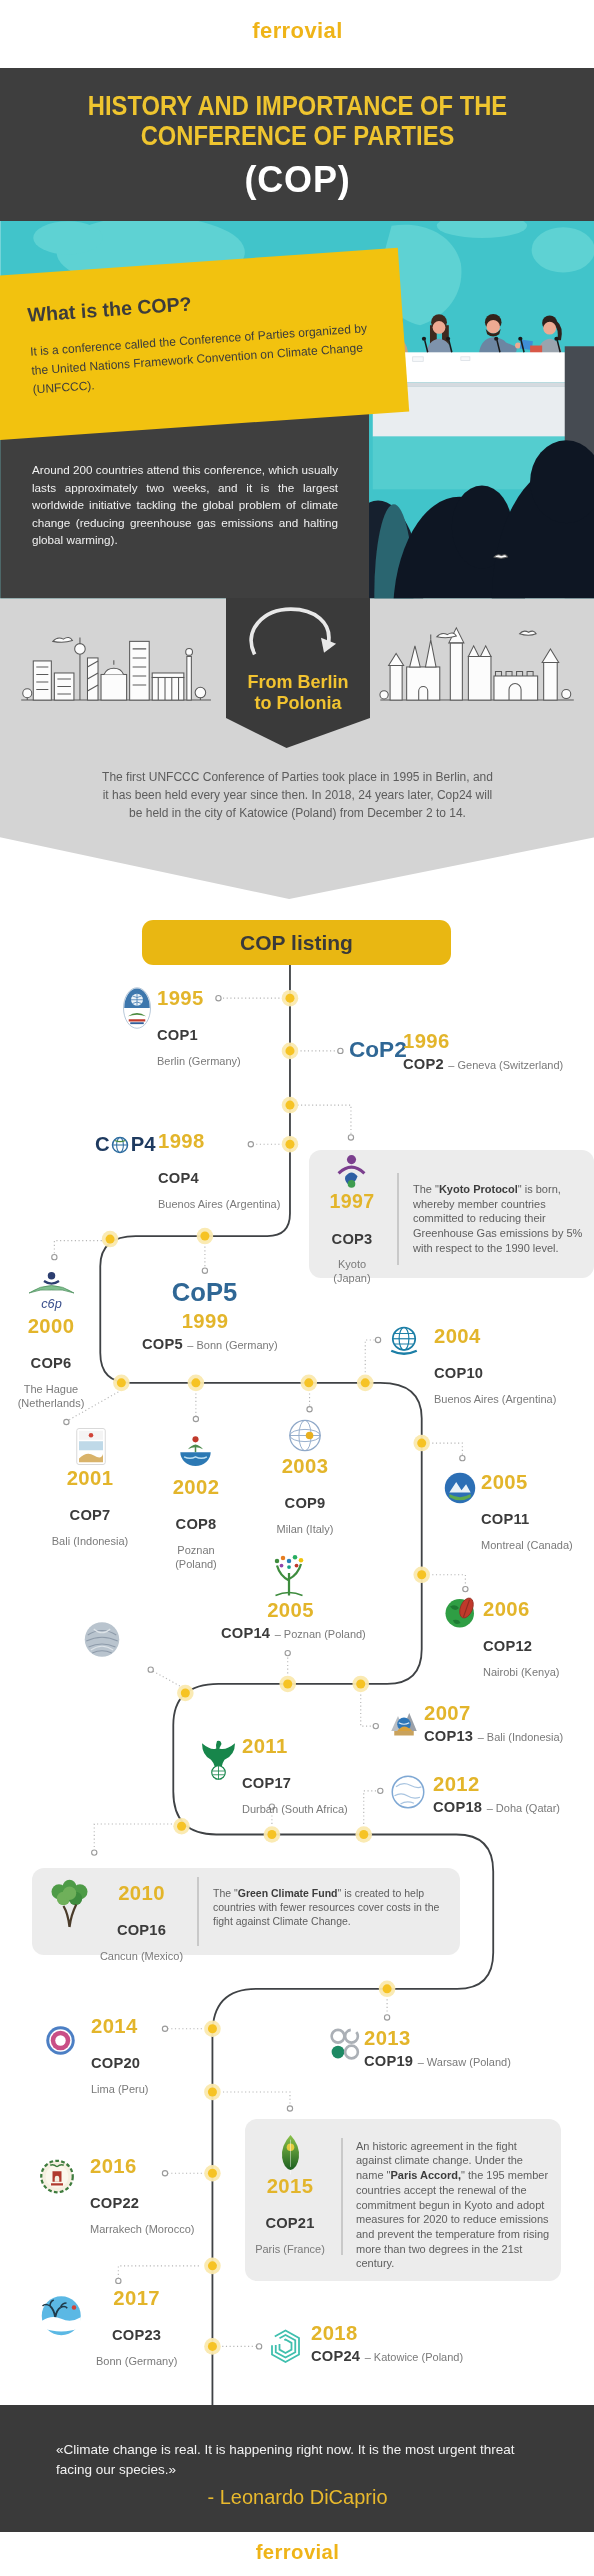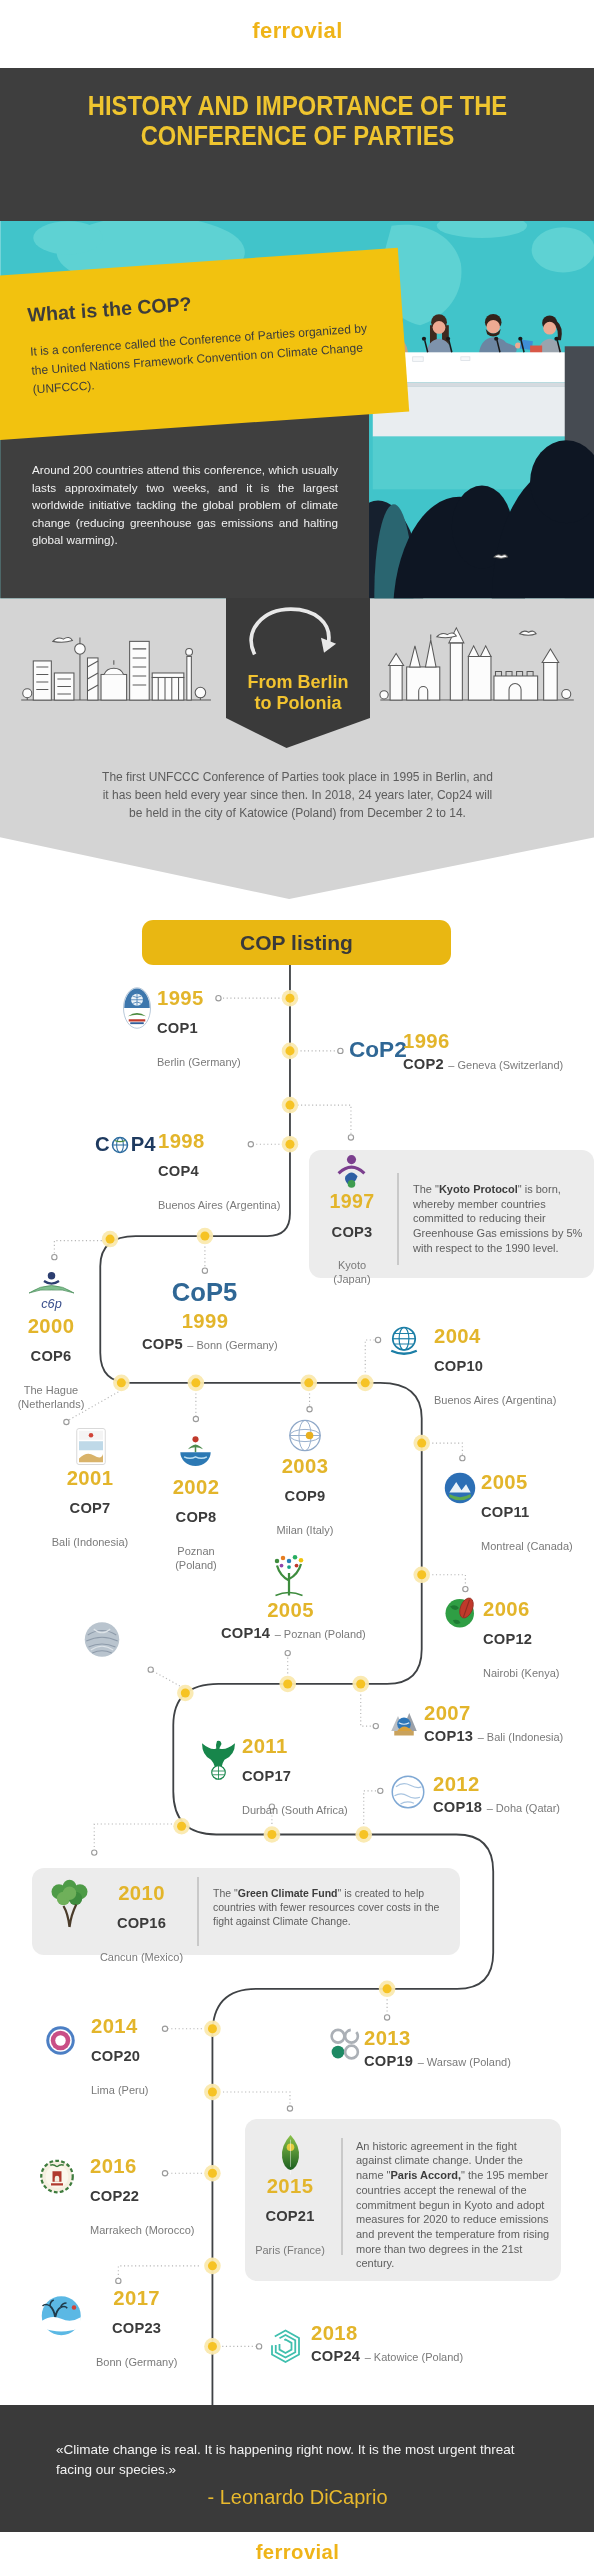--- a/index.html
+++ b/index.html
@@ -3,22 +3,22 @@
 <meta charset="utf-8">
 <style>
   html,body{margin:0;padding:0;background:#fff;}
   body{width:595px;font-family:"Liberation Sans",sans-serif;}
   .page{position:relative;width:595px;height:2576px;background:#fff;overflow:hidden;}
   .abs{position:absolute;}
   .ctr{text-align:center;}
   .year{font-weight:700;font-size:20.3px;color:#E3B52B;letter-spacing:0.4px;line-height:1;}
   .cop{font-weight:700;font-size:14.7px;color:#3B3B3B;line-height:1;letter-spacing:0.2px;}
   .loc{font-size:11px;color:#7A7A7A;line-height:1.25;}
-  .entry .cop{margin-top:13px;}
-  .entry .loc{margin-top:20px;}
+  .entry .cop{margin-top:20px;}
+  .entry .loc{margin-top:12px;}
   .row{white-space:nowrap;}
   .row .cop{display:inline;}
   .row .loc{display:inline;margin-left:4.5px;}
   .coptxt{font-weight:700;color:#2F6795;line-height:1;}
   .box{position:absolute;background:#ECECEC;border-radius:12px;}
   .divider{position:absolute;width:1.5px;background:#C9C9C9;}
   .note-text{position:absolute;font-size:11px;color:#5E5E5E;line-height:1.34;}
   .note-text b{color:#3C3C3C;}
   .whitehead{position:absolute;left:0;width:595px;background:#fff;}
   .brandlogo{font-weight:700;color:#EFB418;letter-spacing:0.4px;}
@@ -49,20 +49,21 @@
 <div class="page">
 
   <div class="whitehead" style="top:0;height:68px;z-index:5;">
     <div class="abs brandlogo" style="left:0;top:18px;width:595px;text-align:center;font-size:22px;">ferrovial</div>
   </div>
 
   <div class="darkband" style="top:68px;height:153px;z-index:5;">
     <div class="abs ctr" style="left:0;top:24px;width:595px;">
       <div class="titleline">HISTORY AND IMPORTANCE OF THE</div>
       <div class="titleline">CONFERENCE OF PARTIES</div>
+      <div class="titlecop" style="margin-top:7.5px;">(COP)</div>
     </div>
   </div>
 
   <div class="grayband"></div>
 
   <svg class="overlay-svg" width="595" height="2576" viewBox="0 0 790 3422">
     <defs>
       <clipPath id="topClip">
           <rect x="0" y="293" width="790" height="502"></rect>
         </clipPath>

